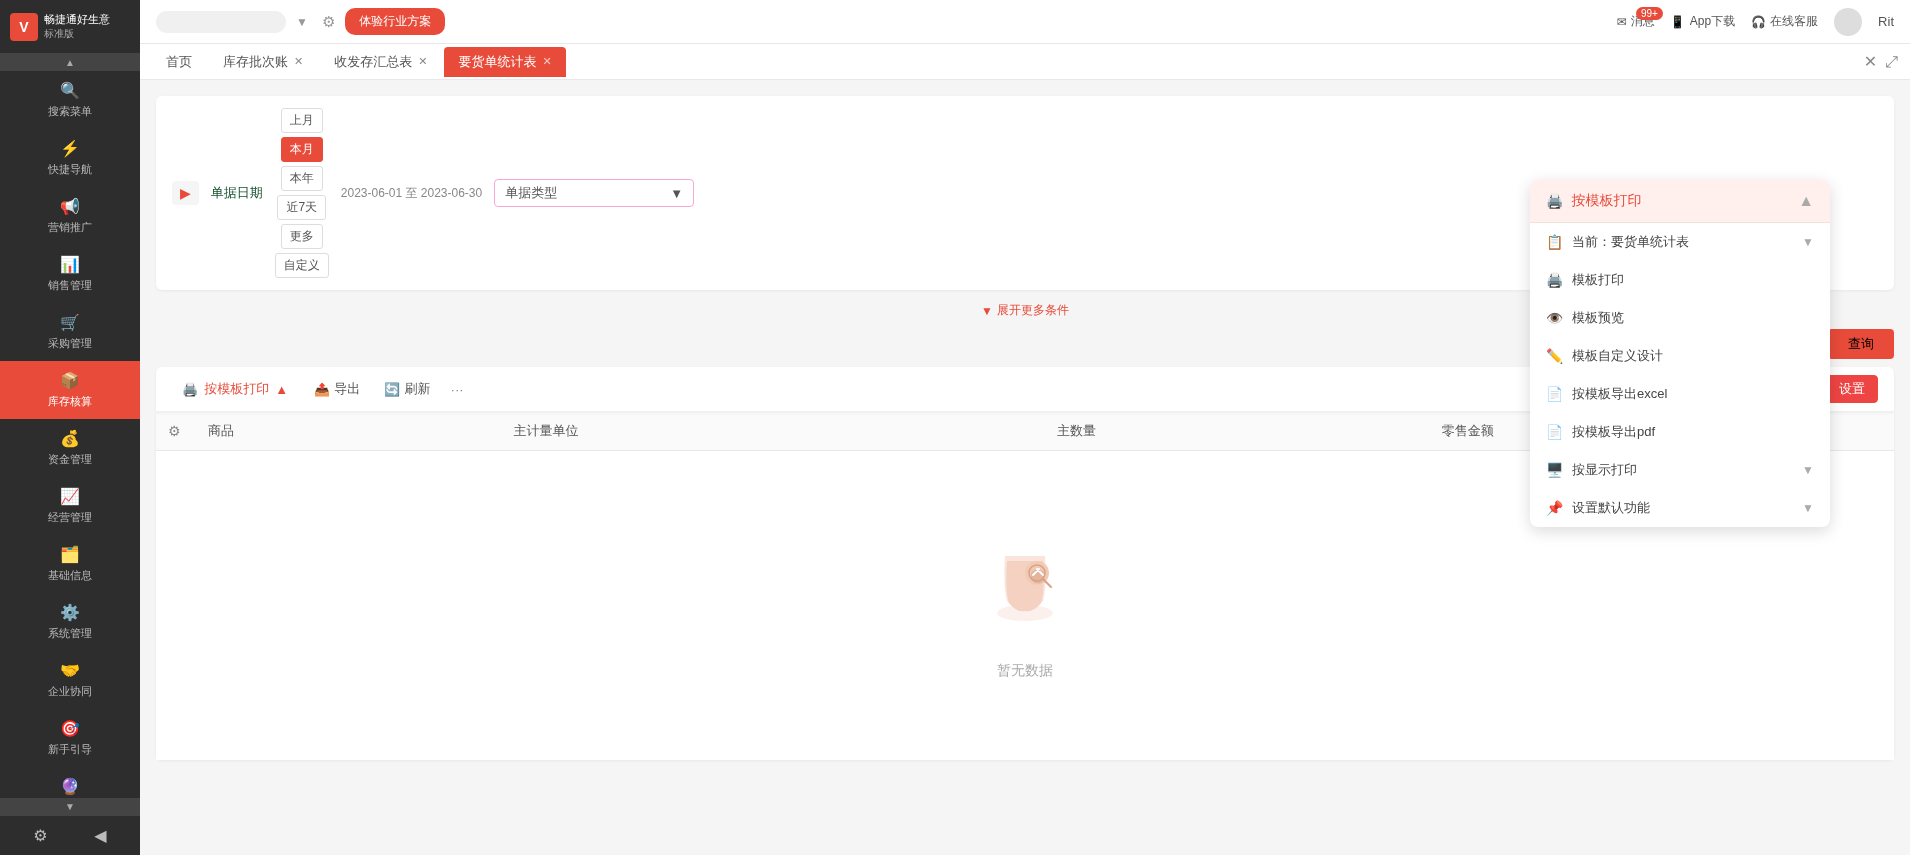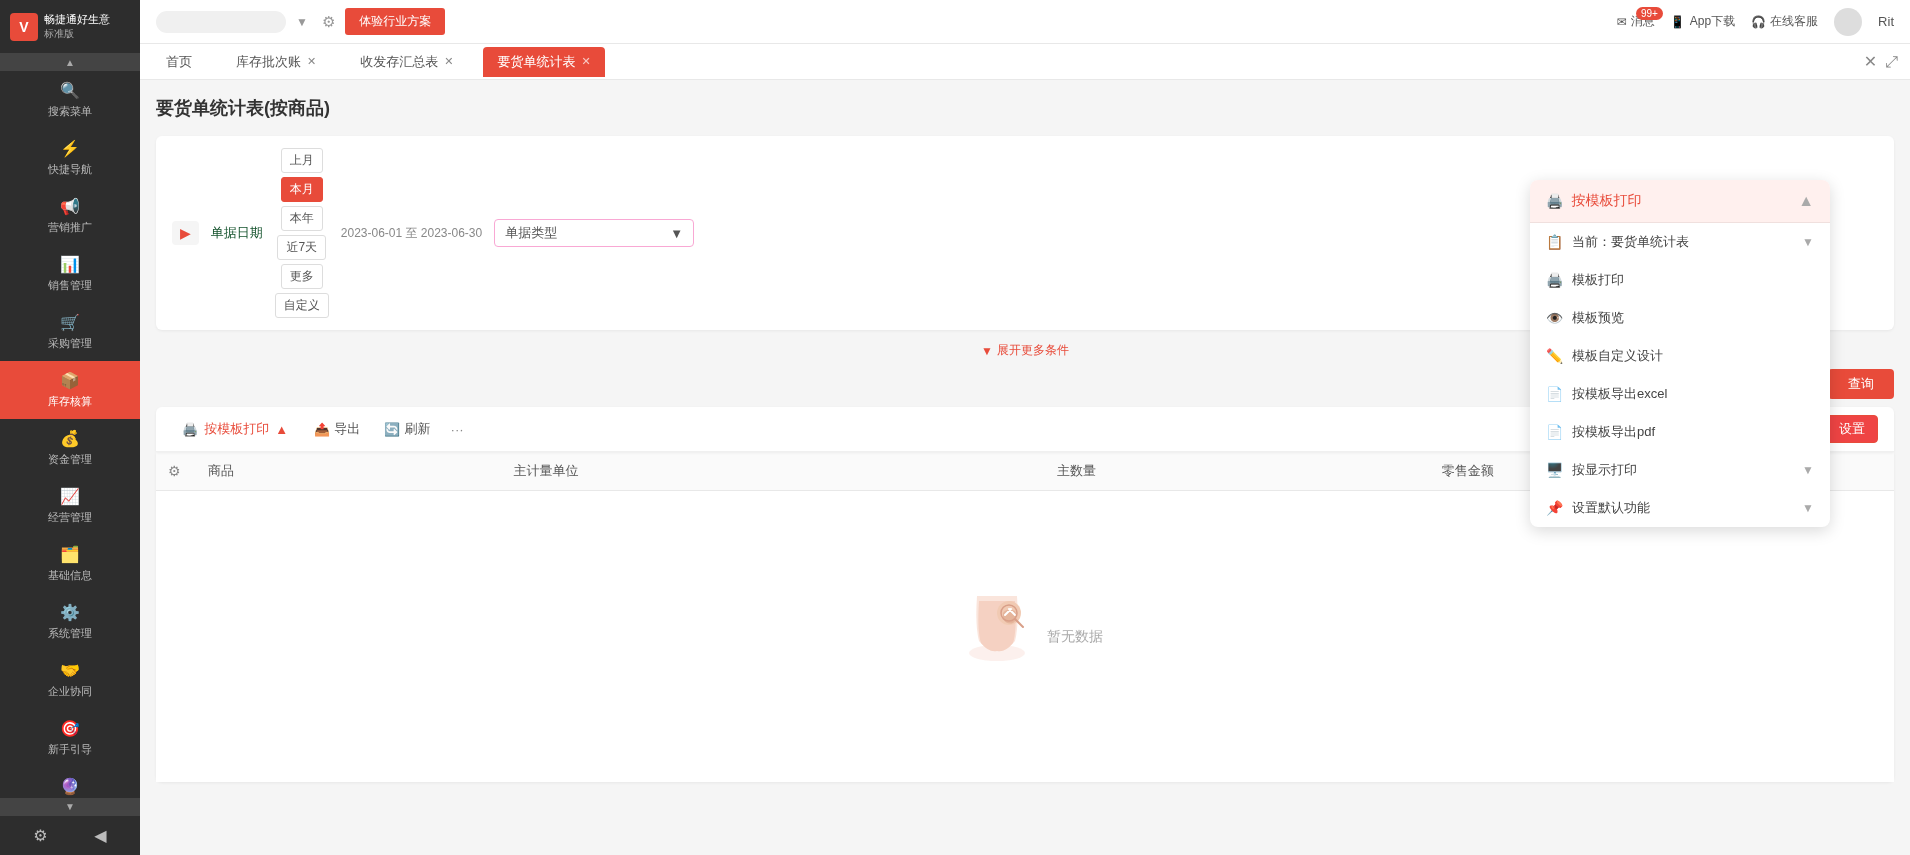--- a/index.html
+++ b/index.html
@@ -20,31 +20,31 @@
     .sidebar-scrollbar-up, .sidebar-scrollbar-down { background: #444; text-align: center; color: #aaa; cursor: pointer; padding: 3px; font-size: 10px; }
 
     
     .main { flex: 1; display: flex; flex-direction: column; overflow: hidden; }
 
     
     .topbar { height: 44px; background: #fff; display: flex; align-items: center; padding: 0 16px; gap: 10px; border-bottom: 1px solid #e8e8e8; flex-shrink: 0; }
     .topbar-search { background: #f0f0f0; border: none; border-radius: 12px; padding: 4px 12px; font-size: 12px; color: #999; width: 130px; }
     .topbar-chevron { color: #999; font-size: 12px; cursor: pointer; }
     .topbar-gear { color: #999; font-size: 15px; cursor: pointer; margin-left: 4px; }
-    .topbar-trial-btn { background: #e84b3a; color: white; border: none; border-radius: 3px; padding: 5px 14px; font-size: 12px; cursor: pointer; white-space: nowrap; }
+    .topbar-trial-btn { background: #e84b3a; color: white; border: none; border-radius: 10px; padding: 5px 14px; font-size: 12px; cursor: pointer; white-space: nowrap; }
     .topbar-right { margin-left: auto; display: flex; align-items: center; gap: 16px; }
     .topbar-msg { display: flex; align-items: center; gap: 4px; font-size: 12px; color: #555; cursor: pointer; position: relative; }
     .badge { background: #e84b3a; color: white; border-radius: 10px; font-size: 10px; padding: 1px 5px; position: absolute; top: -6px; right: -8px; }
     .topbar-app { display: flex; align-items: center; gap: 4px; font-size: 12px; color: #555; cursor: pointer; }
     .topbar-service { display: flex; align-items: center; gap: 4px; font-size: 12px; color: #555; cursor: pointer; }
     .topbar-avatar { width: 28px; height: 28px; background: #ddd; border-radius: 50%; cursor: pointer; }
     .topbar-username { font-size: 13px; color: #555; cursor: pointer; }
 
     
-    .tabs { height: 36px; background: #fff; display: flex; align-items: center; padding: 0 12px; border-bottom: 1px solid #e8e8e8; flex-shrink: 0; gap: 16px; }
+    .tabs { height: 36px; background: #fff; display: flex; align-items: center; padding: 0 12px; border-bottom: 1px solid #e8e8e8; flex-shrink: 0; gap: 3px; }
     .tab { padding: 6px 14px; font-size: 13px; color: #555; cursor: pointer; border-radius: 4px 4px 0 0; display: flex; align-items: center; gap: 6px; white-space: nowrap; }
     .tab.active { background: #e84b3a; color: white; }
     .tab-close { font-size: 11px; cursor: pointer; opacity: 0.7; }
     .tab-actions { margin-left: auto; display: flex; align-items: center; gap: 8px; }
     .tab-action-btn { background: none; border: none; font-size: 16px; color: #888; cursor: pointer; }
 
     
     .content { flex: 1; overflow-y: auto; padding: 16px; position: relative; }
 
     
@@ -53,40 +53,40 @@
     
     .filter-bar { background: #fff; border-radius: 6px; padding: 12px 16px; margin-bottom: 12px; display: flex; align-items: center; gap: 12px; flex-wrap: wrap; box-shadow: 0 1px 3px rgba(0,0,0,0.06); }
     .filter-expand-btn { background: #f5f5f5; border: none; border-radius: 4px; padding: 4px 8px; cursor: pointer; color: #e84b3a; font-size: 14px; }
     .filter-label { font-size: 13px; color: #14532d; white-space: nowrap; }
     .filter-date-group { display: flex; align-items: center; gap: 4px; flex-direction: column; }
     .filter-date-btn { padding: 3px 8px; border: 1px solid #ddd; border-radius: 3px; background: #fff; cursor: pointer; font-size: 12px; color: #555; }
     .filter-date-btn.active { background: #e84b3a; color: white; border-color: #e84b3a; }
     .filter-date-range { font-size: 12px; color: #888; }
     .filter-type-select { display: flex; align-items: center; gap: 6px; background: #fff; border: 1px solid #f9a8d4; border-radius: 4px; padding: 4px 10px; font-size: 13px; color: #555; cursor: pointer; min-width: 200px; }
     .filter-expand-more { display: flex; align-items: center; gap: 4px; color: #e84b3a; font-size: 12px; cursor: pointer; margin: 0 auto; }
-    .query-btn { background: #e84b3a; color: #ffffff; border: none; border-radius: 4px; padding: 6px 20px; font-size: 13px; cursor: pointer; margin-left: auto; }
+    .query-btn { background: #e84b3a; color: #000000; border: none; border-radius: 4px; padding: 6px 20px; font-size: 13px; cursor: pointer; margin-left: auto; }
 
     
     .table-toolbar { background: #fff; border-radius: 6px 6px 0 0; padding: 8px 16px; display: flex; align-items: center; gap: 8px; border-bottom: 1px solid #f0f0f0; box-shadow: 0 1px 3px rgba(0,0,0,0.06); }
     .toolbar-print-btn { display: flex; align-items: center; gap: 6px; background: none; border: none; font-size: 13px; color: #e84b3a; cursor: pointer; padding: 4px 10px; border-radius: 4px; }
     .toolbar-export-btn { display: flex; align-items: center; gap: 4px; background: none; border: none; font-size: 13px; color: #555; cursor: pointer; padding: 4px 8px; }
     .toolbar-refresh-btn { display: flex; align-items: center; gap: 4px; background: none; border: none; font-size: 13px; color: #555; cursor: pointer; padding: 4px 8px; }
     .toolbar-more { background: none; border: none; cursor: pointer; color: #888; padding: 4px; }
     .toolbar-settings-btn { background: #fff; border: 1px solid #ddd; border-radius: 4px; padding: 4px 12px; font-size: 13px; color: #555; cursor: pointer; }
     .toolbar-settings-btn.active-btn { background: #ef4444; color: white; border-color: #e84b3a; }
 
     
     .table-wrap { background: #fff; border-radius: 0 0 6px 6px; box-shadow: 0 1px 3px rgba(0,0,0,0.06); }
     .data-table { width: 100%; border-collapse: collapse; }
     .data-table th { background: #fafafa; padding: 10px 12px; text-align: left; font-weight: 500; color: #555; font-size: 13px; border-bottom: 1px solid #e8e8e8; white-space: nowrap; }
     .col-settings { width: 40px; text-align: center; }
     .settings-icon { color: #888; cursor: pointer; font-size: 14px; }
 
     
-    .empty-state { display: flex; align-items: center; justify-content: center; padding: 80px 20px; background: #fff; }
+    .empty-state { display: flex; flex-direction: column; align-items: center; justify-content: center; padding: 80px 20px; background: #fff; }
     .empty-icon { font-size: 80px; margin-bottom: 12px; opacity: 0.6; }
     .empty-text { color: #aaa; font-size: 14px; }
     .print-dropdown { position: absolute; top: 100px; right: 80px; width: 300px; background: #fff; border-radius: 8px; box-shadow: 0 4px 16px rgba(0,0,0,0.15); z-index: 100; overflow: hidden; }
     .print-dropdown-header { background: #fff0ee; padding: 12px 16px; display: flex; align-items: center; justify-content: space-between; border-bottom: 1px solid #f0e0de; }
     .print-dropdown-title { display: flex; align-items: center; gap: 8px; font-size: 14px; font-weight: 500; color: #e84b3a; }
     .print-dropdown-close { background: none; border: none; color: #aaa; cursor: pointer; font-size: 16px; }
     .print-dropdown-item { padding: 10px 16px 10px 42px; font-size: 13px; color: #444; cursor: pointer; display: flex; align-items: center; justify-content: space-between; position: relative; }
     .print-dropdown-item .item-icon { position: absolute; left: 16px; color: #888; font-size: 14px; }
     .print-dropdown-item .chevron { color: #aaa; font-size: 12px; }
     .print-dropdown-divider { display: flex; align-items: center; justify-content: space-between; padding: 10px 16px 10px 42px; font-size: 13px; color: #444; cursor: pointer; position: relative; }
@@ -209,21 +209,20 @@
       <span>要货单统计表</span>
       <span class="tab-close">✕</span>
     </div>
     <div class="tab-actions">
       <button class="tab-action-btn">✕</button>
       <button class="tab-action-btn">⤢</button>
     </div>
   </div>
 
   <div class="content">
-    <div class="page-title">要货单统计表(按商品)</div>
 
     <div class="filter-bar">
       <button class="filter-expand-btn">▶</button>
       <span class="filter-label">单据日期</span>
       <div class="filter-date-group">
         <button class="filter-date-btn">上月</button>
         <button class="filter-date-btn active">本月</button>
         <button class="filter-date-btn">本年</button>
         <button class="filter-date-btn">近7天</button>
         <button class="filter-date-btn">更多</button>

